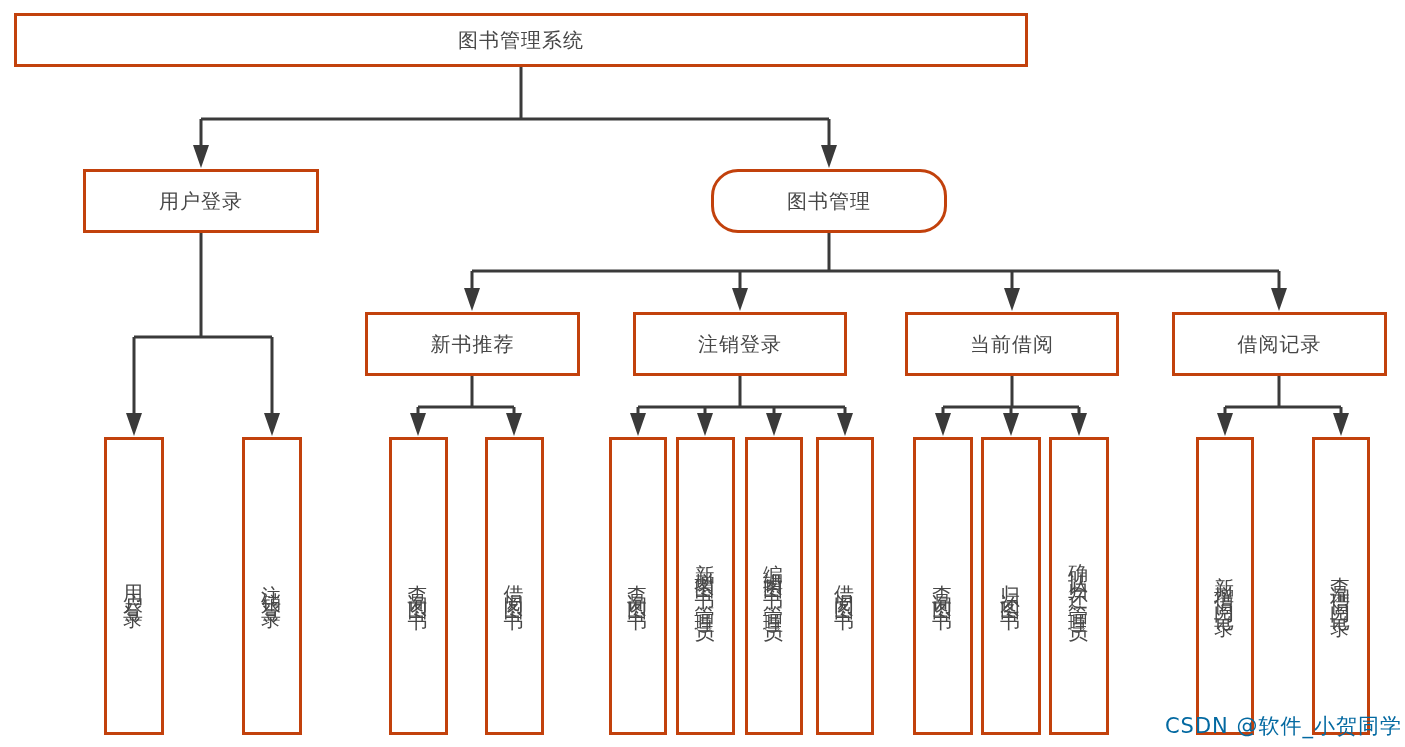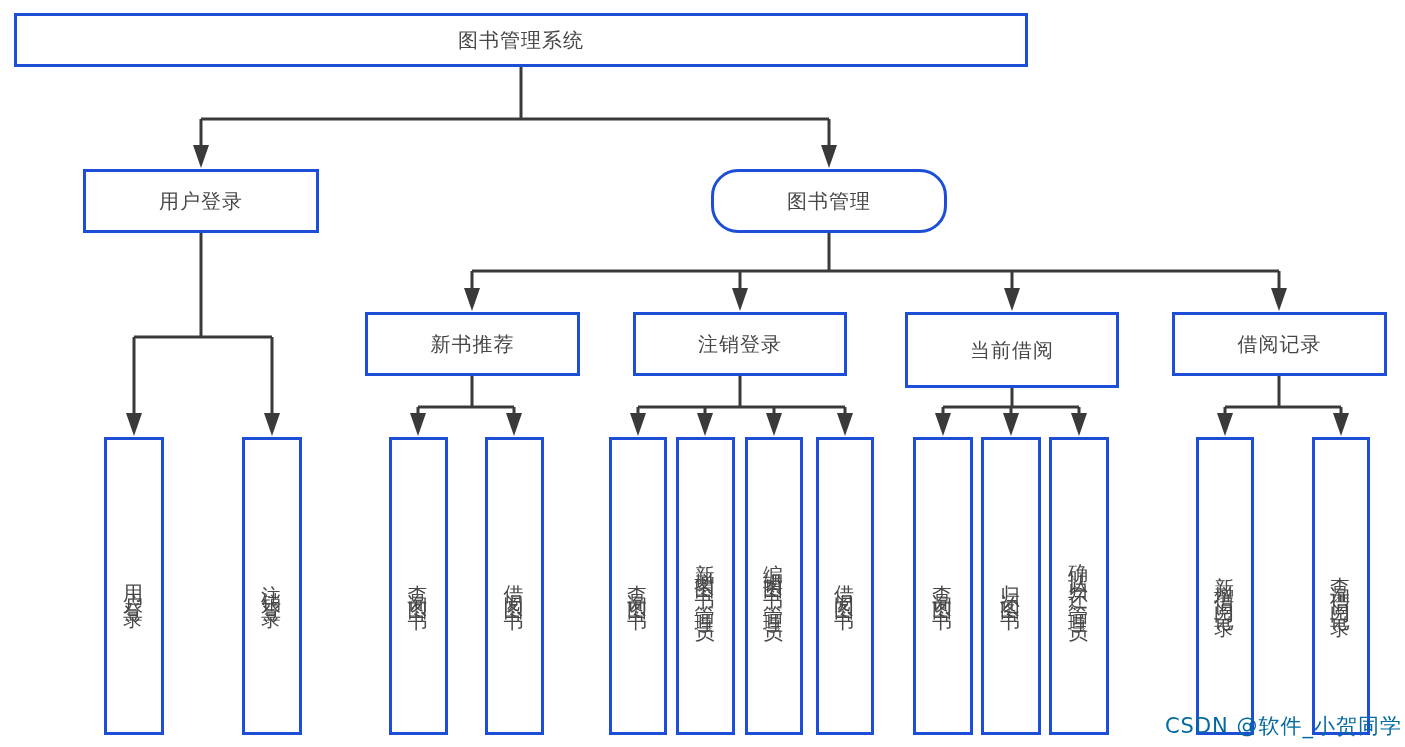--- a/index.html
+++ b/index.html
@@ -14,21 +14,21 @@
   #connectors {
     position: absolute;
     left: 0; top: 0;
     width: 1405px; height: 747px;
     z-index: 1;
   }
   .node {
     position: absolute;
     box-sizing: border-box;
     background: #ffffff;
-    border: 3px solid #1d4ed8;
+    border: 3px solid #c2410c;
     display: flex;
     align-items: center;
     justify-content: center;
     color: #474747;
     font-size: 20px;
     letter-spacing: 1px;
     z-index: 2;
   }
   .vnode span {
     writing-mode: vertical-rl;
@@ -102,21 +102,21 @@
   <div class="node" style="left:711px; top:169px; width:236px; height:64px;border-radius:27px;">
     <span>图书管理</span>
   </div>
 
   <div class="node" style="left:365px; top:312px; width:215px; height:64px;">
     <span>新书推荐</span>
   </div>
   <div class="node" style="left:633px; top:312px; width:214px; height:64px;">
     <span>注销登录</span>
   </div>
-  <div class="node" style="left:905px; top:312px; width:214px; height:76px;">
+  <div class="node" style="left:905px; top:312px; width:214px; height:64px;">
     <span>当前借阅</span>
   </div>
   <div class="node" style="left:1172px; top:312px; width:215px; height:64px;">
     <span>借阅记录</span>
   </div>
 
   <div class="node vnode" style="left:104px; top:437px; width:60px; height:298px;">
     <span>用户登录</span>
   </div>
   <div class="node vnode" style="left:242px; top:437px; width:60px; height:298px;">

